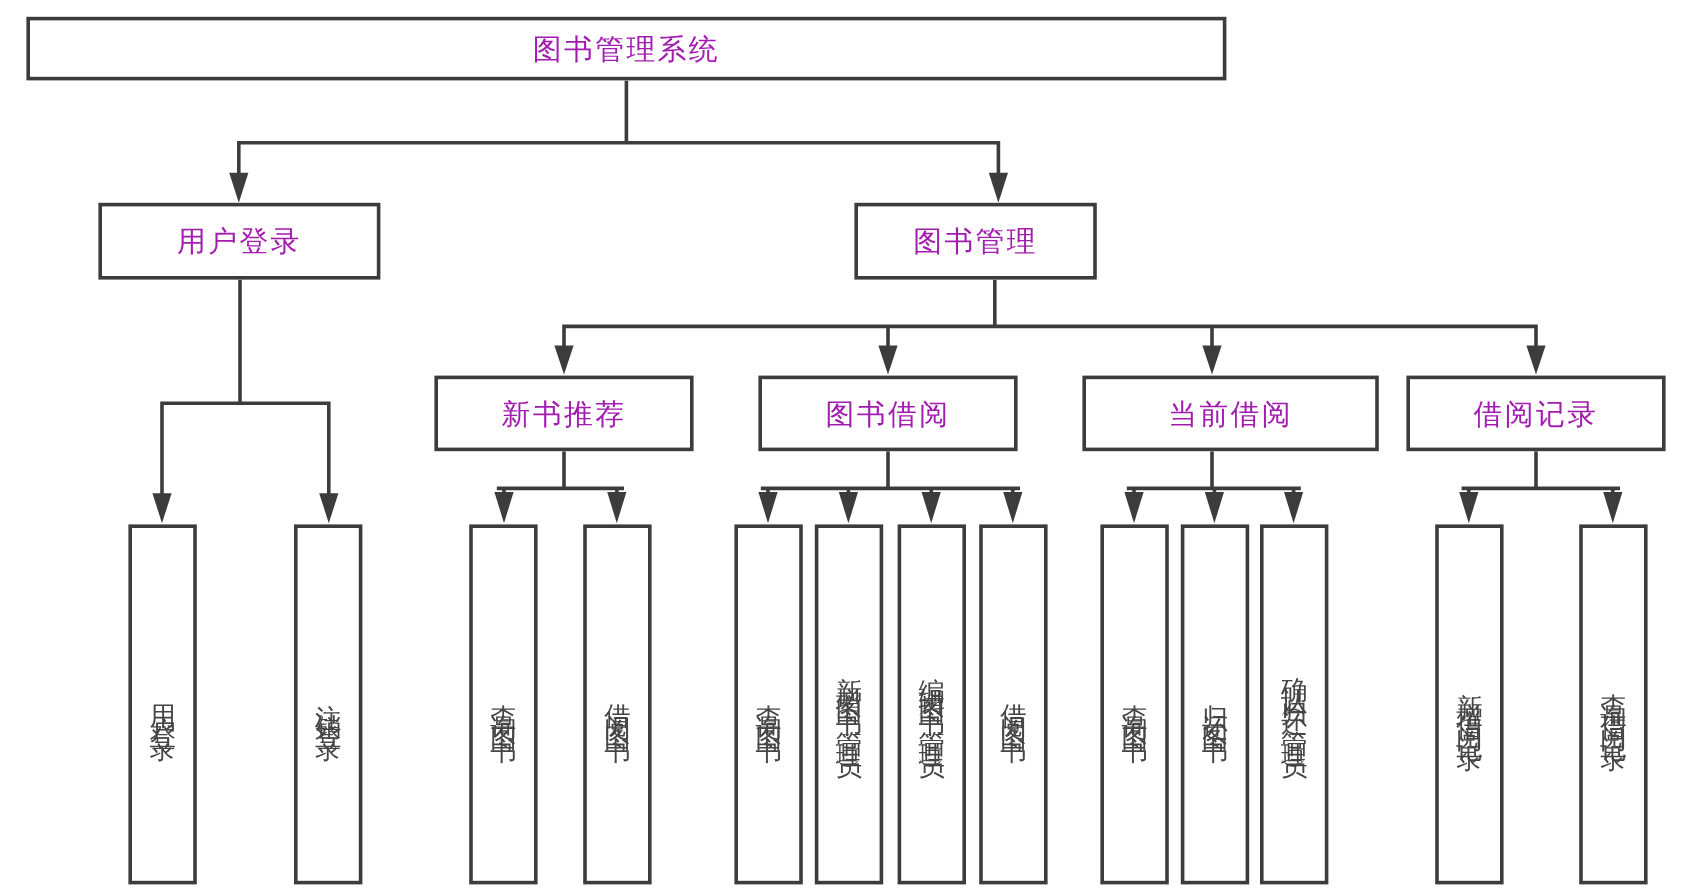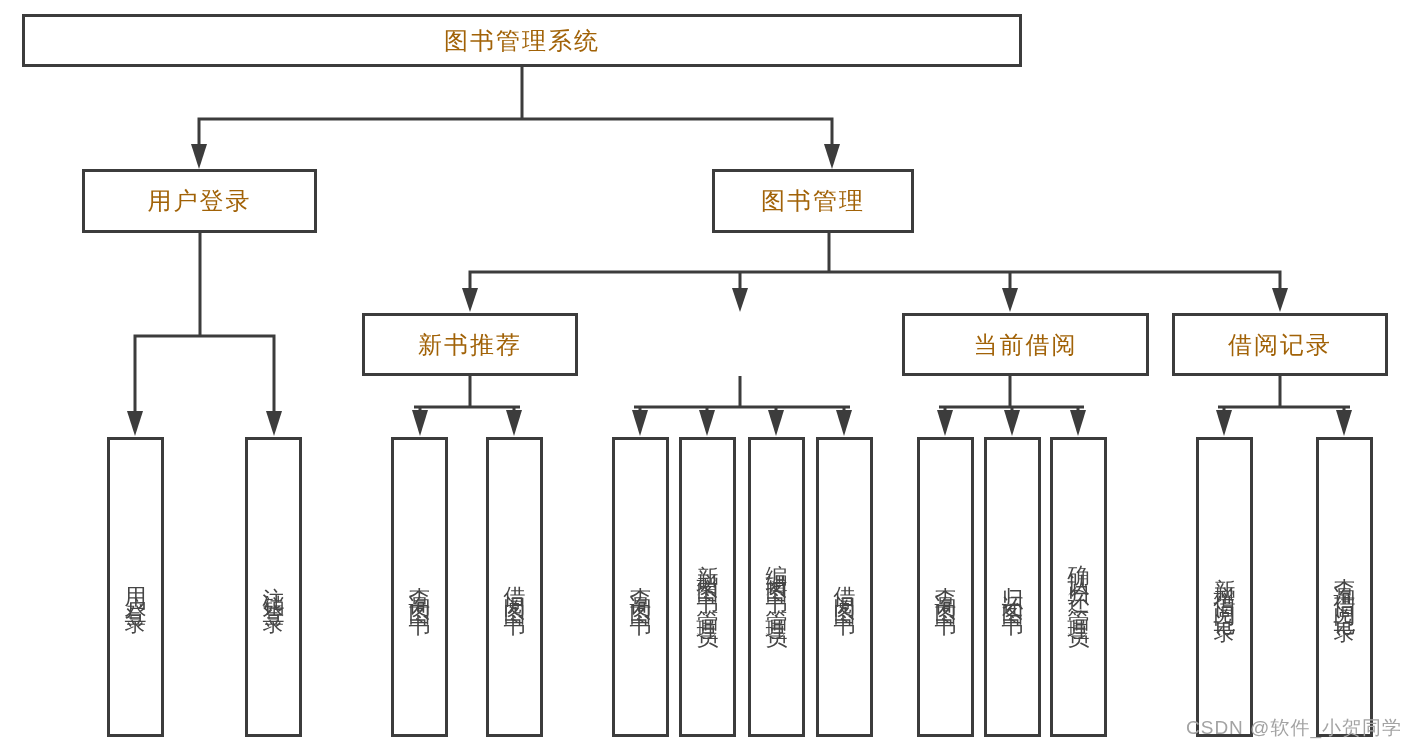--- a/index.html
+++ b/index.html
@@ -10,21 +10,21 @@
     font-family:"Liberation Sans","DejaVu Sans",sans-serif;
     overflow:hidden;
   }
   .wires{position:absolute;left:0;top:0;width:1405px;height:747px;}
   .hbox{
     position:absolute;
     box-sizing:border-box;
     border:3px solid #3c3c3c;
     background:#ffffff;
     display:flex;align-items:center;justify-content:center;
-    font-size:24px;letter-spacing:2px;color:#a16207;
+    font-size:24px;letter-spacing:2px;color:#a21caf;
     white-space:nowrap;
   }
   .vbox{
     position:absolute;
     top:437px;width:57px;height:300px;
     box-sizing:border-box;
     border:3px solid #3c3c3c;
     background:#ffffff;
     display:flex;align-items:center;justify-content:center;
   }
@@ -93,20 +93,21 @@
       <path d="M1336,410 L1352,410 L1344,436 Z"></path>
     </g>
   </svg>
 
   <div class="hbox" style="left:22px;top:14px;width:1000px;height:53px">图书管理系统</div>
 
   <div class="hbox" style="left:82px;top:169px;width:235px;height:64px">用户登录</div>
   <div class="hbox" style="left:712px;top:169px;width:202px;height:64px">图书管理</div>
 
   <div class="hbox" style="left:362px;top:313px;width:216px;height:63px">新书推荐</div>
+  <div class="hbox" style="left:632px;top:313px;width:216px;height:63px">图书借阅</div>
   <div class="hbox" style="left:902px;top:313px;width:247px;height:63px">当前借阅</div>
   <div class="hbox" style="left:1172px;top:313px;width:216px;height:63px">借阅记录</div>
 
   <div class="vbox" style="left:107px">
     <span class="vtext">用户登录</span>
   </div>
   <div class="vbox" style="left:245px">
     <span class="vtext">注销登录</span>
   </div>
 
@@ -140,15 +141,14 @@
     <span class="vtext">确认归还（管理员）</span>
   </div>
 
   <div class="vbox" style="left:1196px">
     <span class="vtext">新增借阅记录</span>
   </div>
   <div class="vbox" style="left:1316px">
     <span class="vtext">查询借阅记录</span>
   </div>
 
-  <div class="watermark">CSDN @软件_小贺同学</div>
 
 </div>
 
 </body></html>

